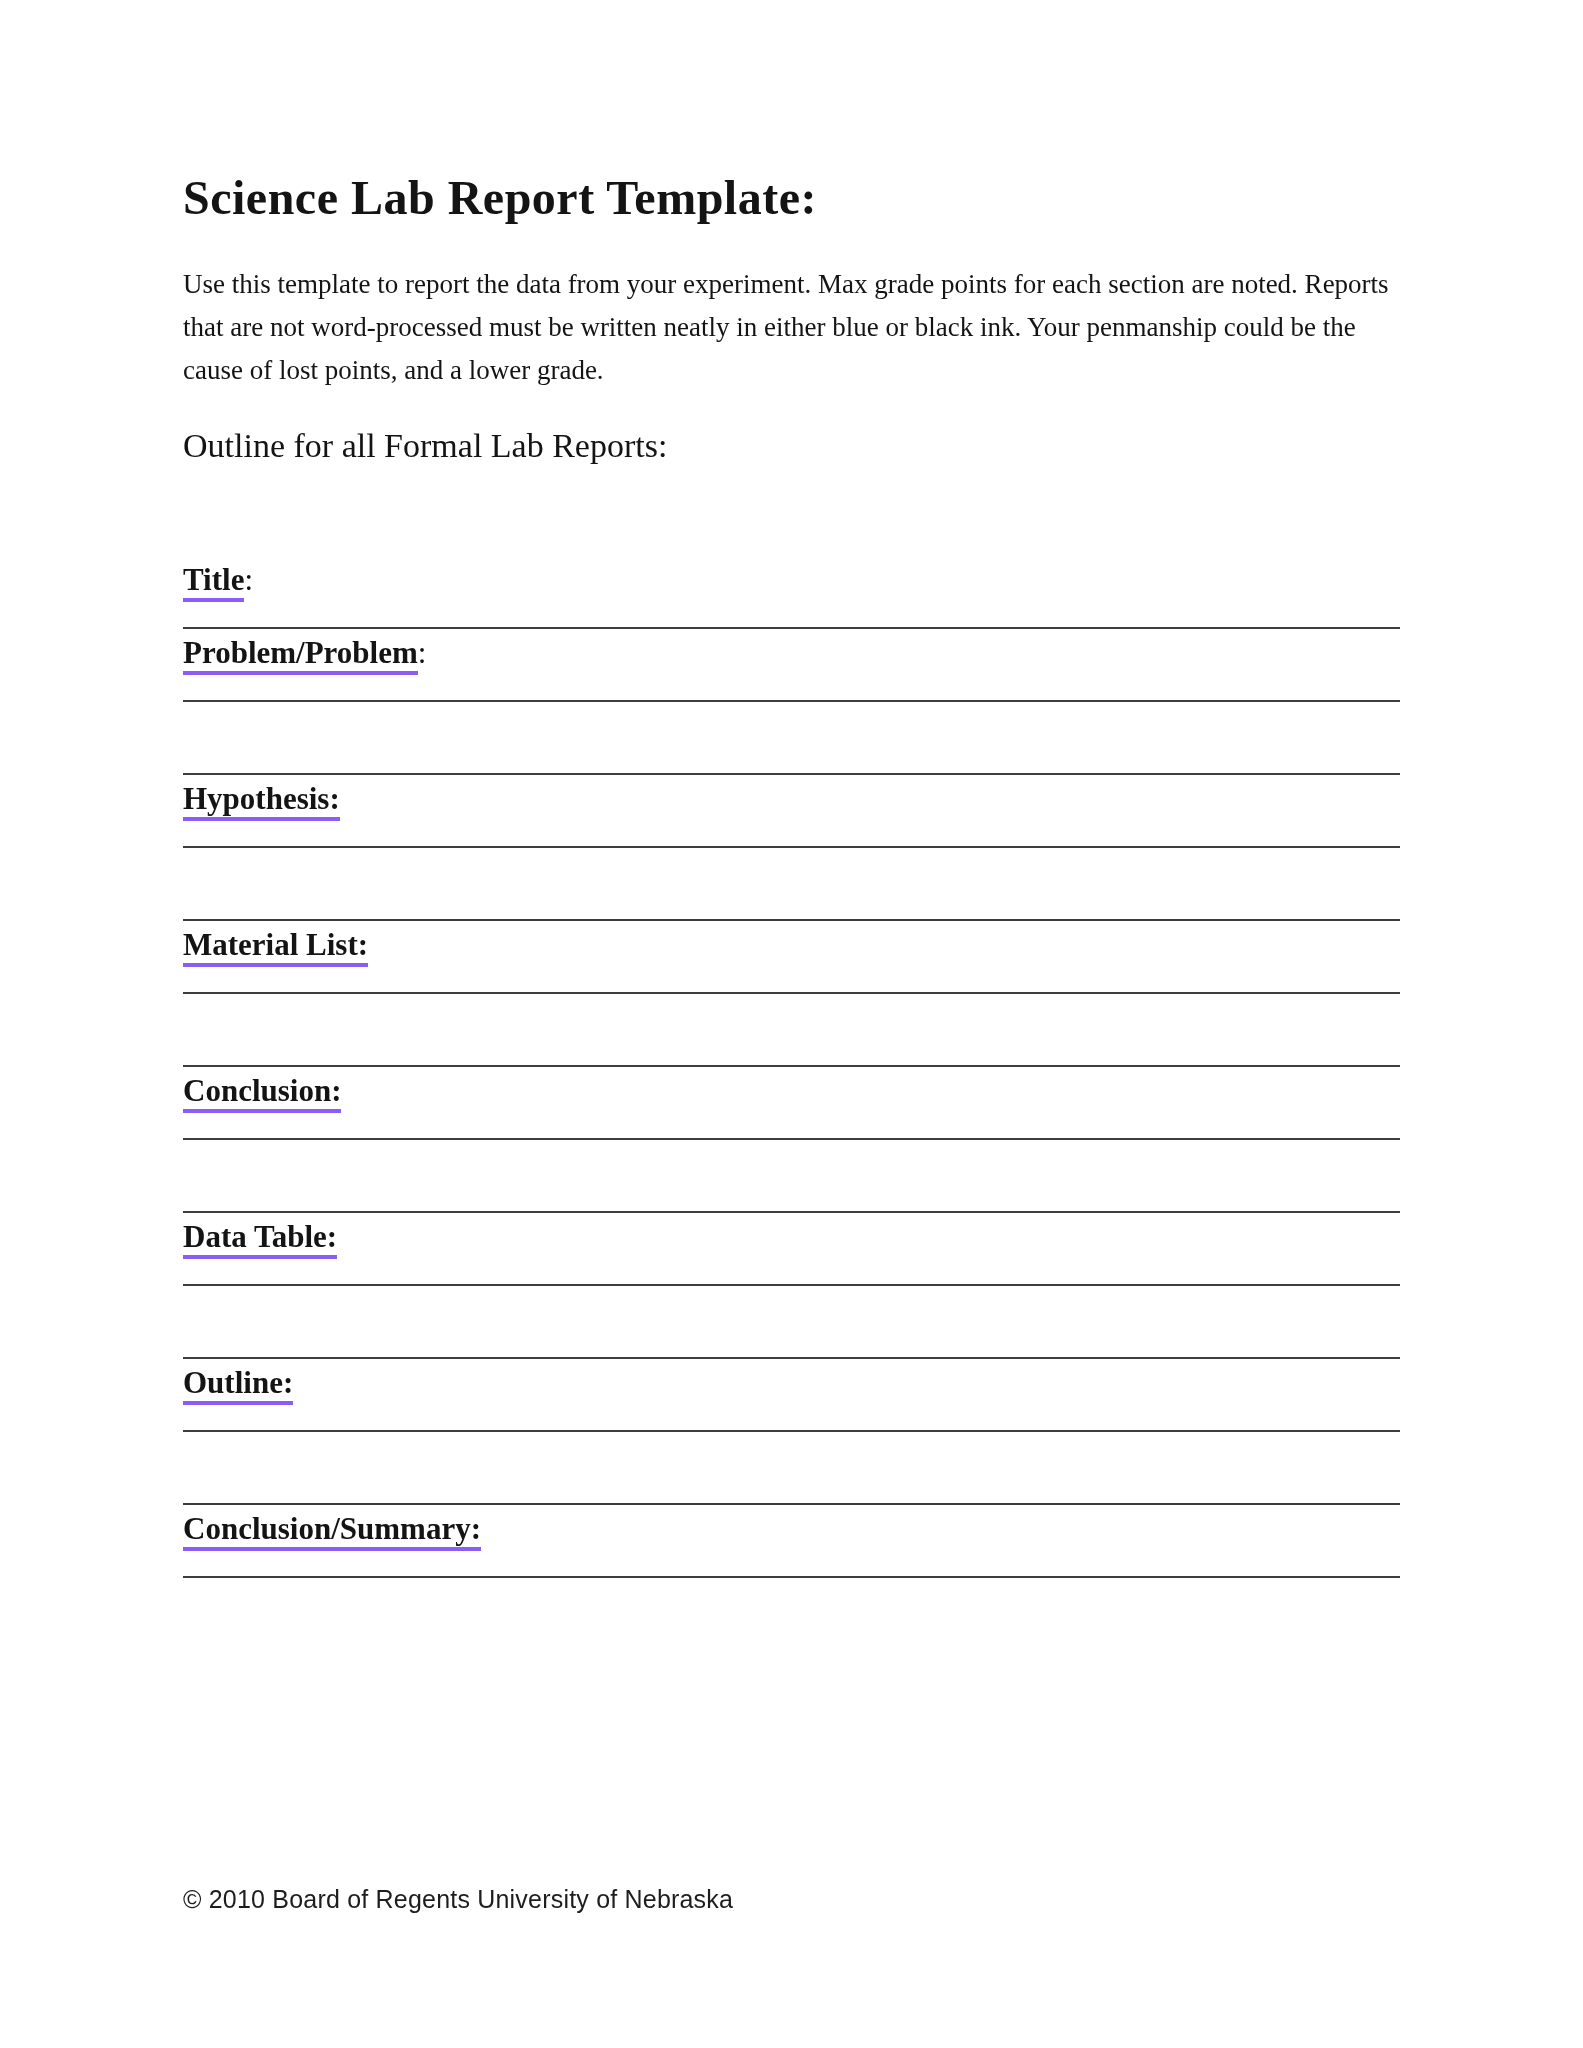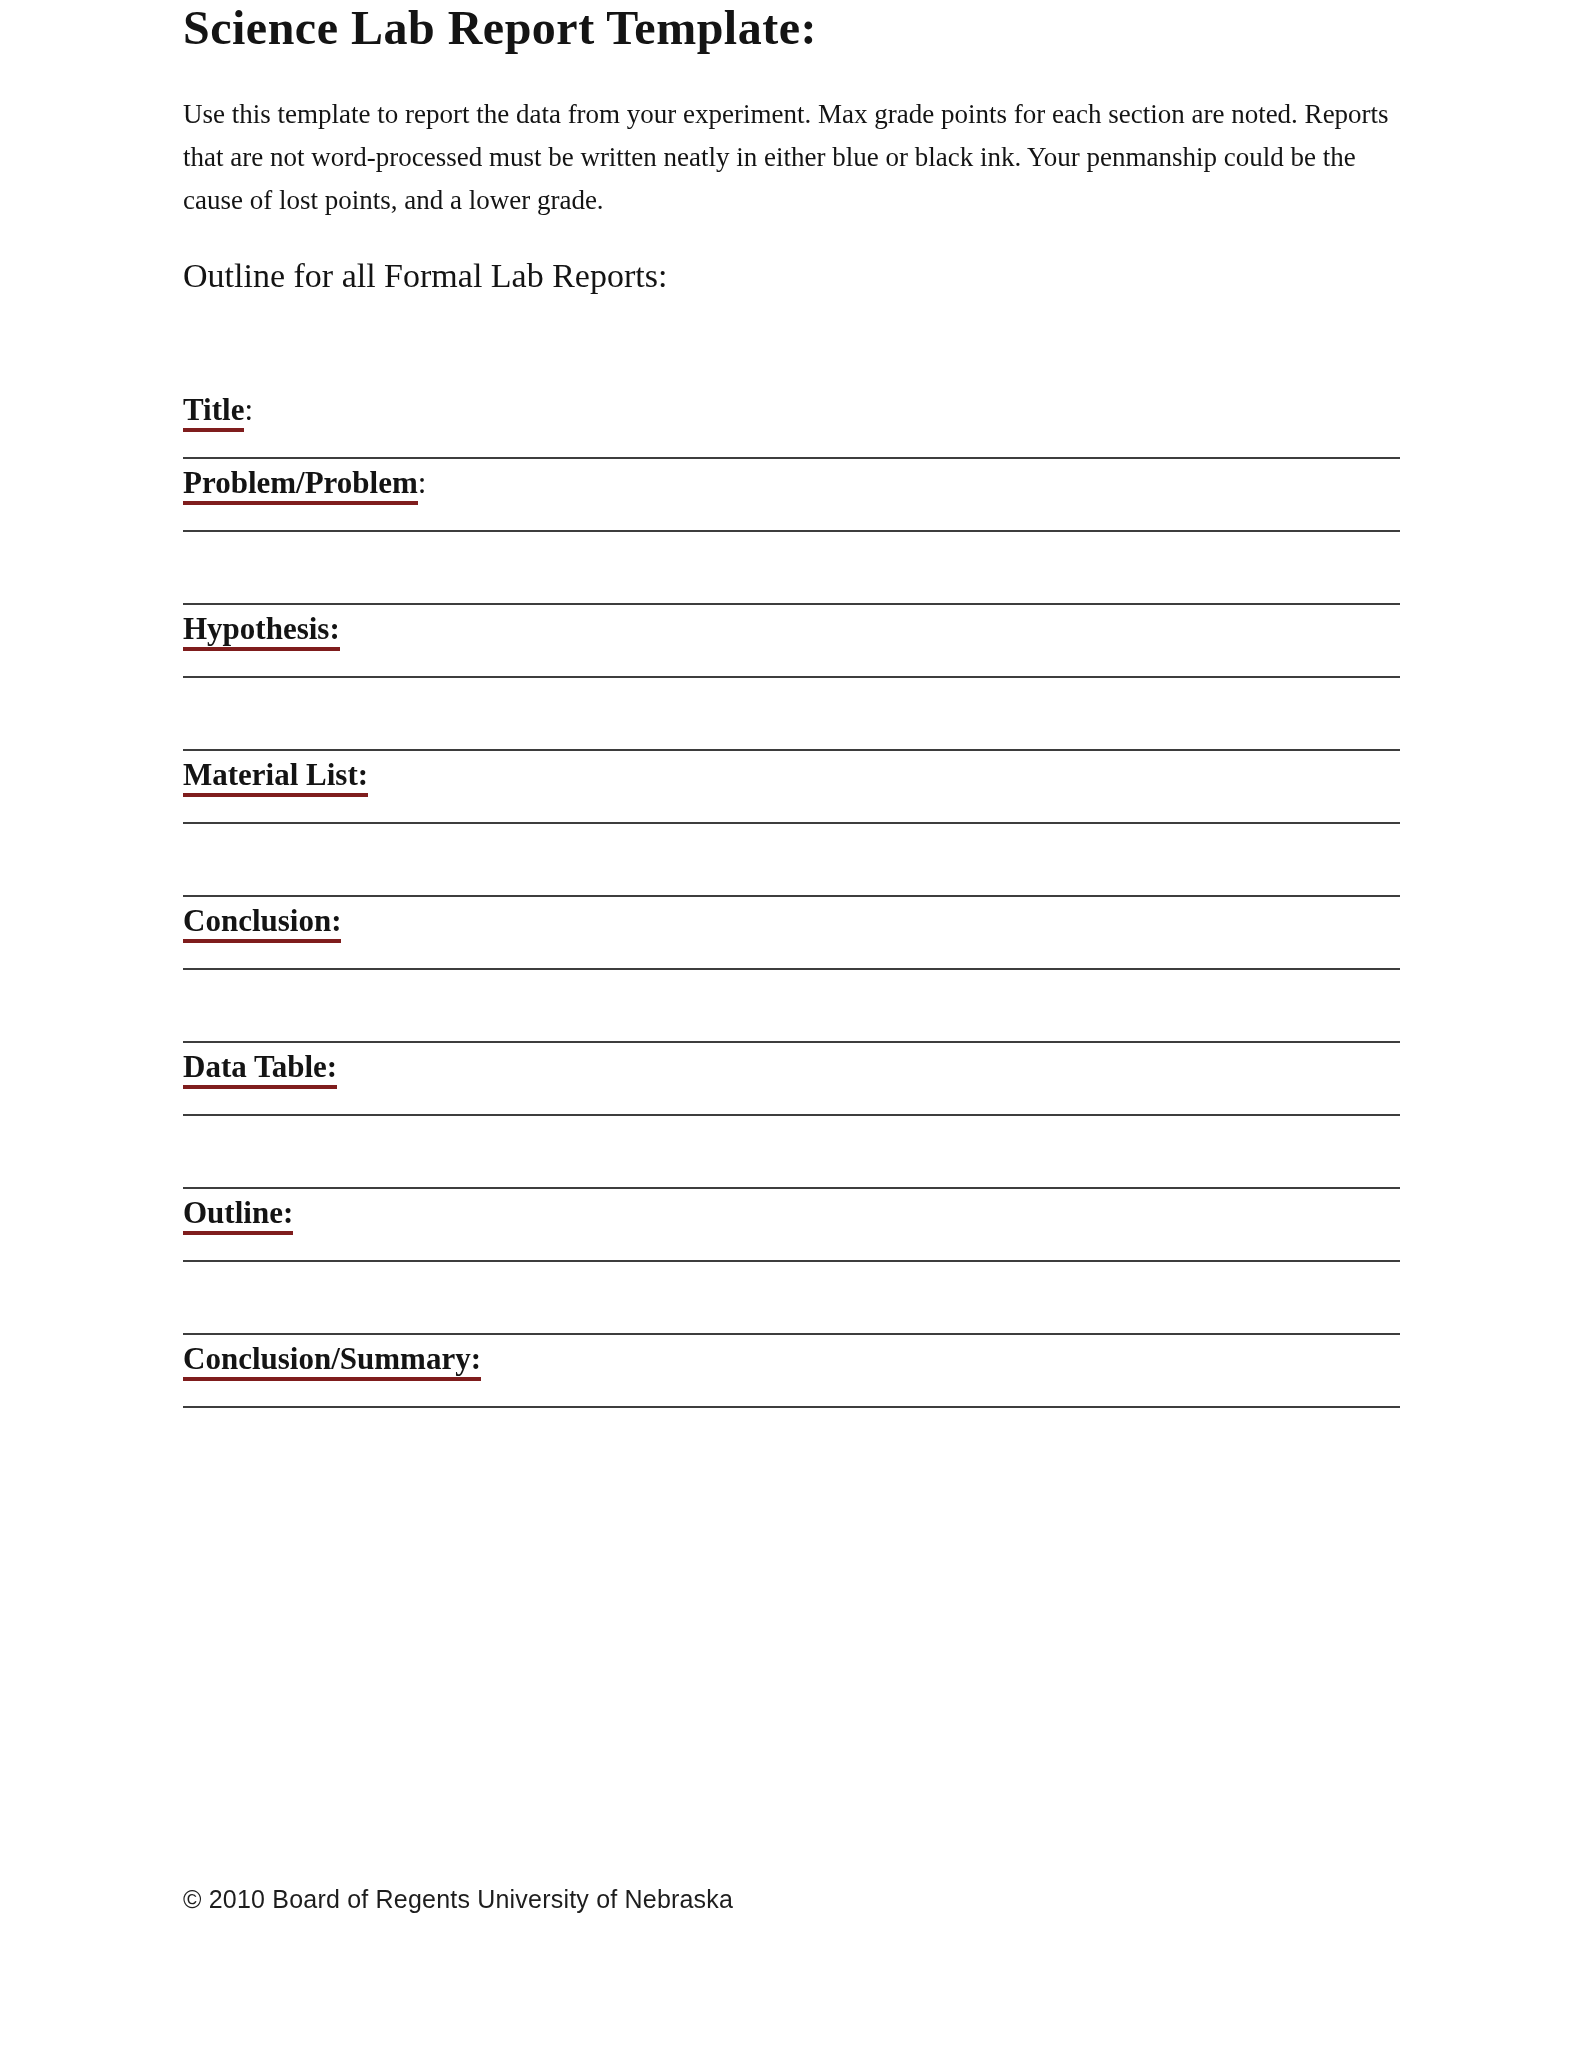--- a/index.html
+++ b/index.html
@@ -10,20 +10,21 @@
     background:#ffffff;
     font-family:"Liberation Serif", serif;
     color:#141414;
     overflow:hidden;
   }
   .content {
     position:absolute;
     left:183px; right:183px; top:0;
   }
   .doc-title {
+    margin-top:170px;
     font-size:48px;
     font-weight:bold;
     line-height:1.15;
     letter-spacing:0.5px;
   }
   .intro {
     margin-top:38px;
     font-size:27px;
     line-height:43px;
   }
@@ -33,21 +34,21 @@
     line-height:43px;
   }
   .sections { margin-top:93px; }
   .section-heading {
     font-size:31px;
     font-weight:bold;
     line-height:40px;
     margin-top:4px;
   }
   .section-heading .label {
-    border-bottom:4px solid #7f1d1d;
+    border-bottom:4px solid #8b5cf6;
     padding-bottom:1px;
   }
   .section-heading .colon {
     font-weight:normal;
   }
   .rule {
     border:none;
     border-top:2px solid #3d3d3d;
     margin-top:27px;
     width:100%;

